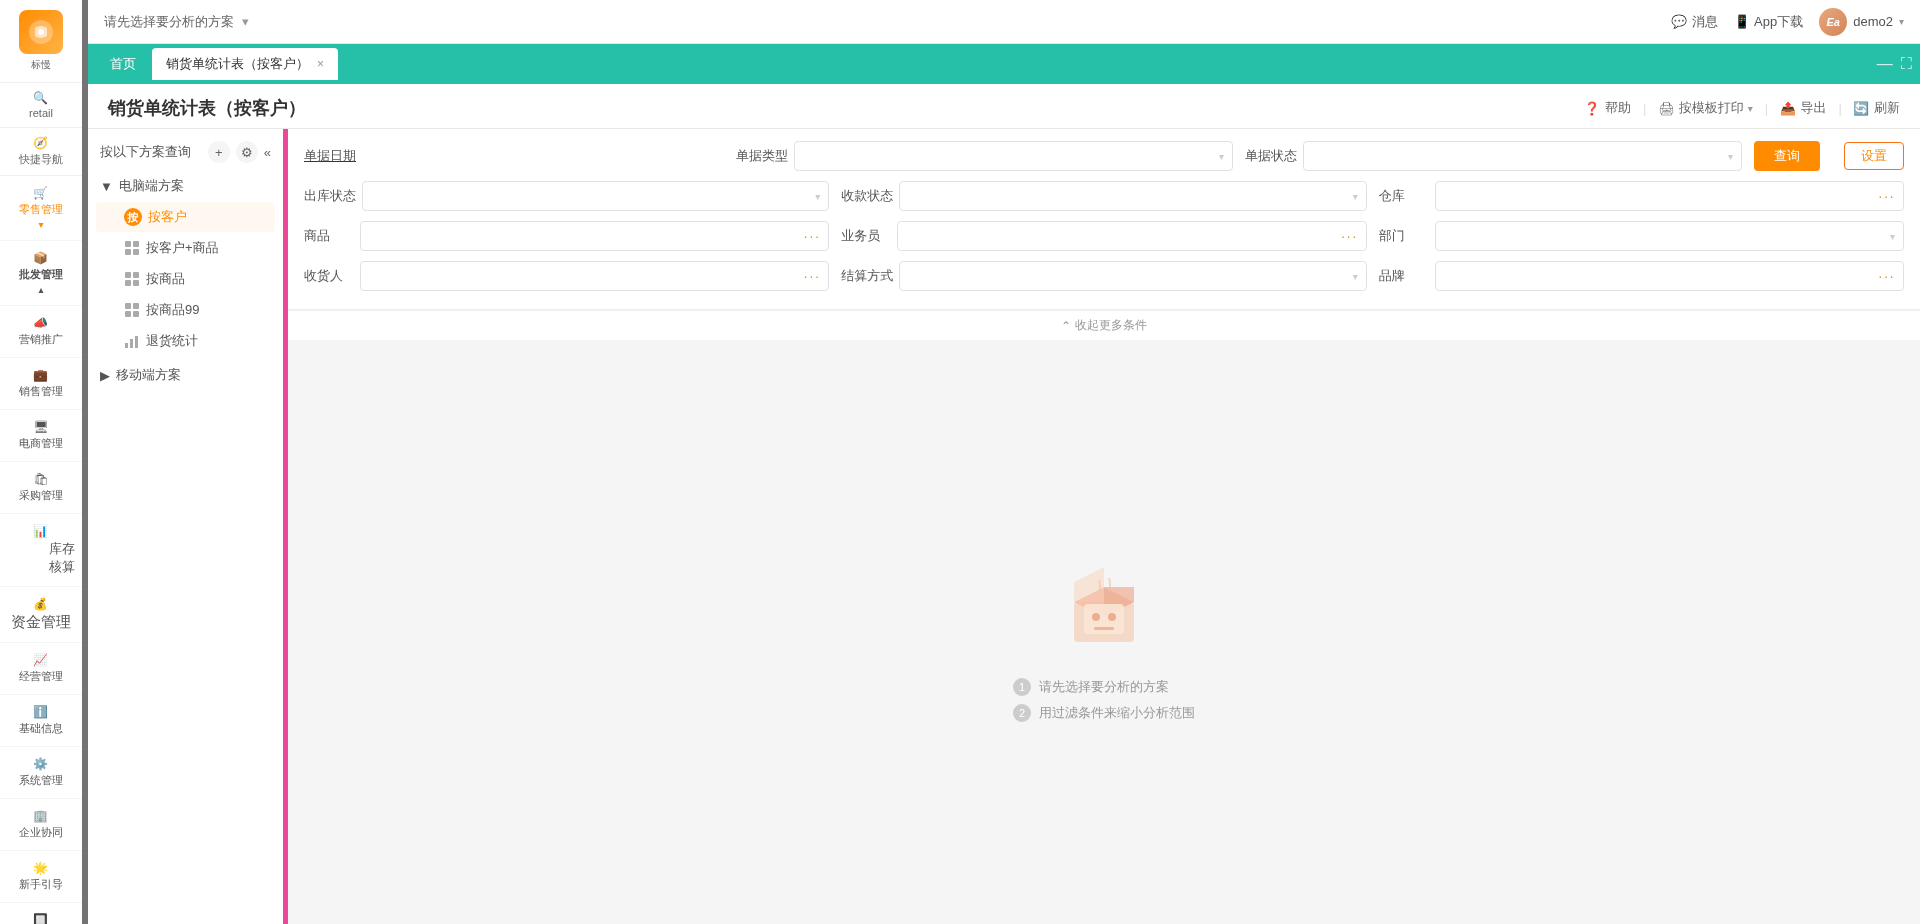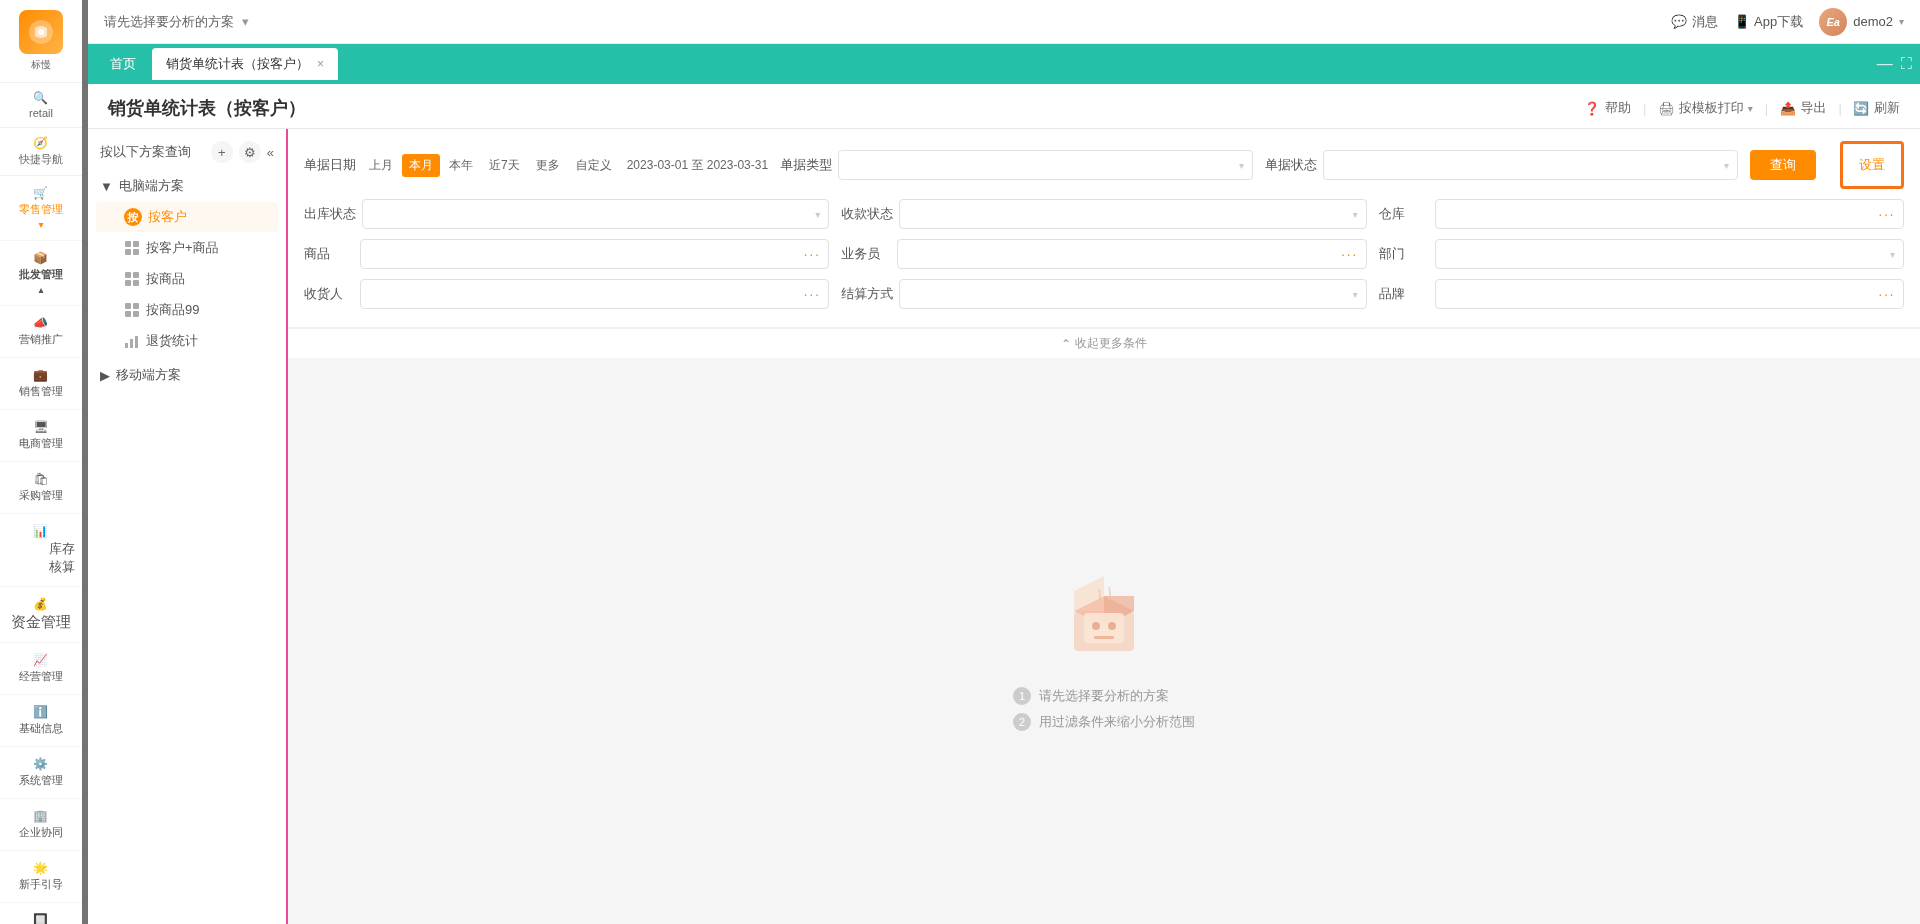--- a/index.html
+++ b/index.html
@@ -41,21 +41,21 @@
     .content-area { flex: 1; background: #f5f5f5; overflow: hidden; display: flex; flex-direction: column; }
 
     
     .page-header { background: #fff; padding: 12px 20px 8px; border-bottom: 1px solid #e8e8e8; display: flex; align-items: center; justify-content: space-between; flex-shrink: 0; }
     .page-title { font-size: 18px; font-weight: 600; color: #333; }
     .page-actions { display: flex; align-items: center; gap: 12px; font-size: 13px; color: #666; }
     .page-actions .action-btn { display: flex; align-items: center; gap: 4px; cursor: pointer; }
     .page-actions .separator { color: #e0e0e0; }
 
     
-    .scheme-panel { width: 200px; background: #fff; border-right: 2px solid #ec4899; flex-shrink: 0; padding: 8px 0; }
+    .scheme-panel { width: 200px; background: #fff; border-right: 5px solid #ec4899; flex-shrink: 0; padding: 8px 0; }
     .scheme-header { display: flex; align-items: center; justify-content: space-between; padding: 4px 12px 8px; }
     .scheme-header-title { font-size: 13px; color: #555; }
     .scheme-header-icons { display: flex; align-items: center; gap: 6px; }
     .scheme-icon-btn { width: 22px; height: 22px; border-radius: 50%; display: flex; align-items: center; justify-content: center; cursor: pointer; color: #666; font-size: 13px; background: #f5f5f5; }
     .scheme-collapse-btn { cursor: pointer; color: #666; font-size: 13px; }
 
     .scheme-group { padding: 0 4px; }
     .scheme-group-title { display: flex; align-items: center; gap: 6px; padding: 6px 8px; font-size: 13px; color: #555; cursor: pointer; }
     .scheme-item { padding: 6px 12px 6px 28px; font-size: 13px; color: #555; cursor: pointer; display: flex; align-items: center; gap: 6px; border-radius: 4px; margin: 1px 4px; }
     .scheme-item.active { background: #fff8f0; }
@@ -75,21 +75,21 @@
     .filter-control .ctrl-icon { color: #ccc; font-size: 10px; }
     .date-range-control { display: flex; align-items: center; gap: 4px; }
     .date-tabs { display: flex; gap: 2px; align-items: center; }
     .date-tab { padding: 3px 7px; font-size: 12px; color: #666; cursor: pointer; border-radius: 3px; }
     .date-tab.active { background: #ff8c00; color: #fff; border-radius: 3px; }
     .date-value { font-size: 12px; color: #666; margin-left: 4px; }
     .more-dots { color: #ff8c00; font-size: 14px; cursor: pointer; letter-spacing: 1px; }
 
     .filter-actions-row { display: flex; align-items: center; gap: 24px; align-self: flex-start; border-radius: 11px; }
     .btn-query { background: #ff8c00; color: #fff; border: none; padding: 6px 20px; border-radius: 4px; font-size: 13px; cursor: pointer; }
-    .btn-settings { background: #fff; color: #ff8c00; border: 3px solid #f97316; padding: 12px 16px; border-radius: 4px; font-size: 13px; cursor: pointer; }
+    .btn-settings { background: #fff; color: #ff8c00; border: 1px solid #f97316; padding: 4px 16px; border-radius: 4px; font-size: 13px; cursor: pointer; }
 
     
     .collapse-bar { background: #fff; border-top: 1px solid #f0f0f0; display: flex; align-items: center; justify-content: center; padding: 6px; cursor: pointer; flex-shrink: 0; }
     .collapse-text { font-size: 12px; color: #999; display: flex; align-items: center; gap: 4px; }
 
     
     .empty-state { flex: 1; display: flex; flex-direction: column; align-items: center; justify-content: center; gap: 16px; padding: 40px; background: #f5f5f5; }
     .empty-icon { width: 120px; height: 120px; opacity: 0.7; }
     .empty-hints { display: flex; flex-direction: column; gap: 8px; }
     .empty-hint { display: flex; align-items: center; gap: 8px; font-size: 13px; color: #999; }
@@ -318,33 +318,22 @@
             <span>移动端方案</span>
           </div>
         </div>
       </div>
 
       <div class="right-content">
 
         <div class="filter-area">
 
           <div class="filter-row">
-            <div class="filter-item" style="min-width:420px;flex:none;">
+            <div class="filter-item" style="min-width:420px;flex:none;text-decoration:underline;">
               <span class="filter-label">单据日期</span>
-              <div class="date-range-control">
-                <div class="date-tabs">
-                  <span class="date-tab">上月</span>
-                  <span class="date-tab active">本月</span>
-                  <span class="date-tab">本年</span>
-                  <span class="date-tab">近7天</span>
-                  <span class="date-tab">更多</span>
-                  <span class="date-tab">自定义</span>
-                </div>
-                <span class="date-value">2023-03-01 至 2023-03-31</span>
-              </div>
             </div>
 
             <div class="filter-item">
               <span class="filter-label">单据类型</span>
               <div class="filter-control">
                 <span class="ctrl-text"></span>
                 <span class="ctrl-icon">▾</span>
               </div>
             </div>
 

